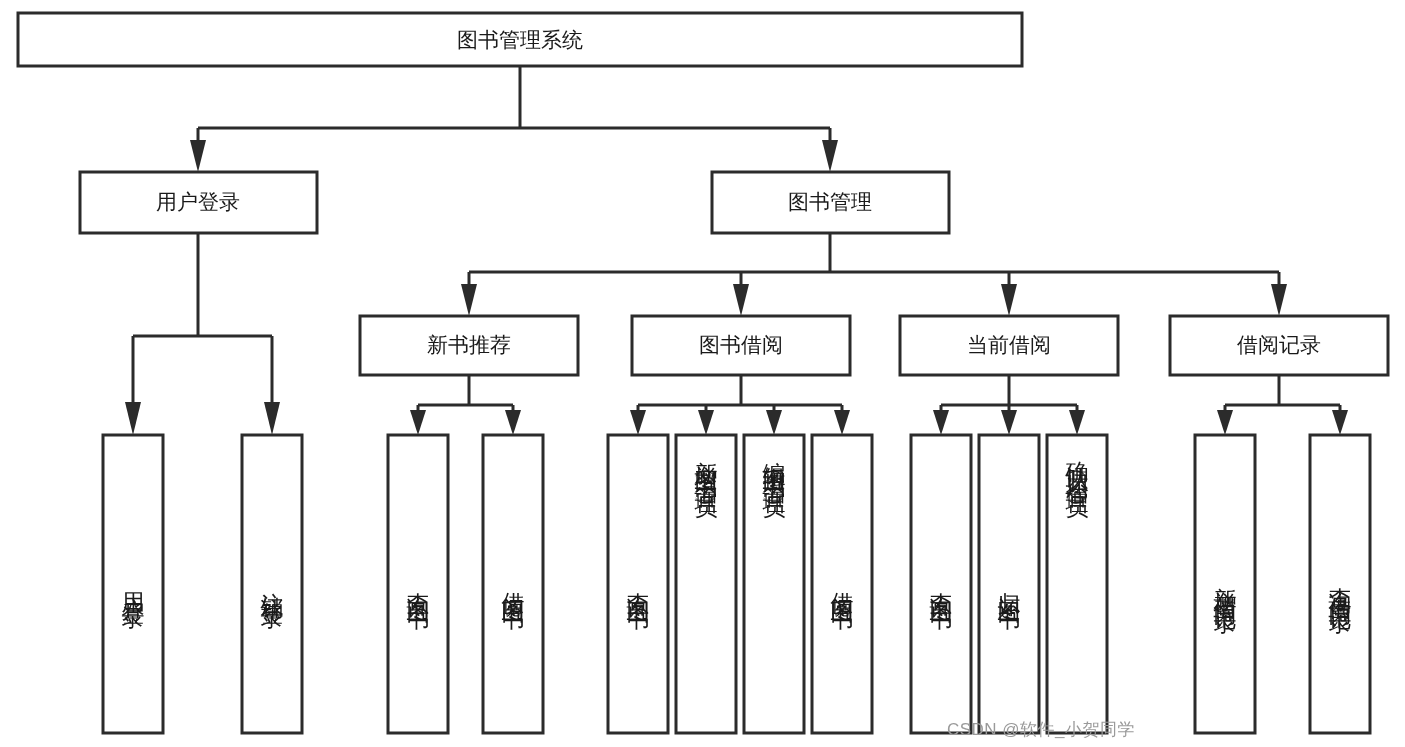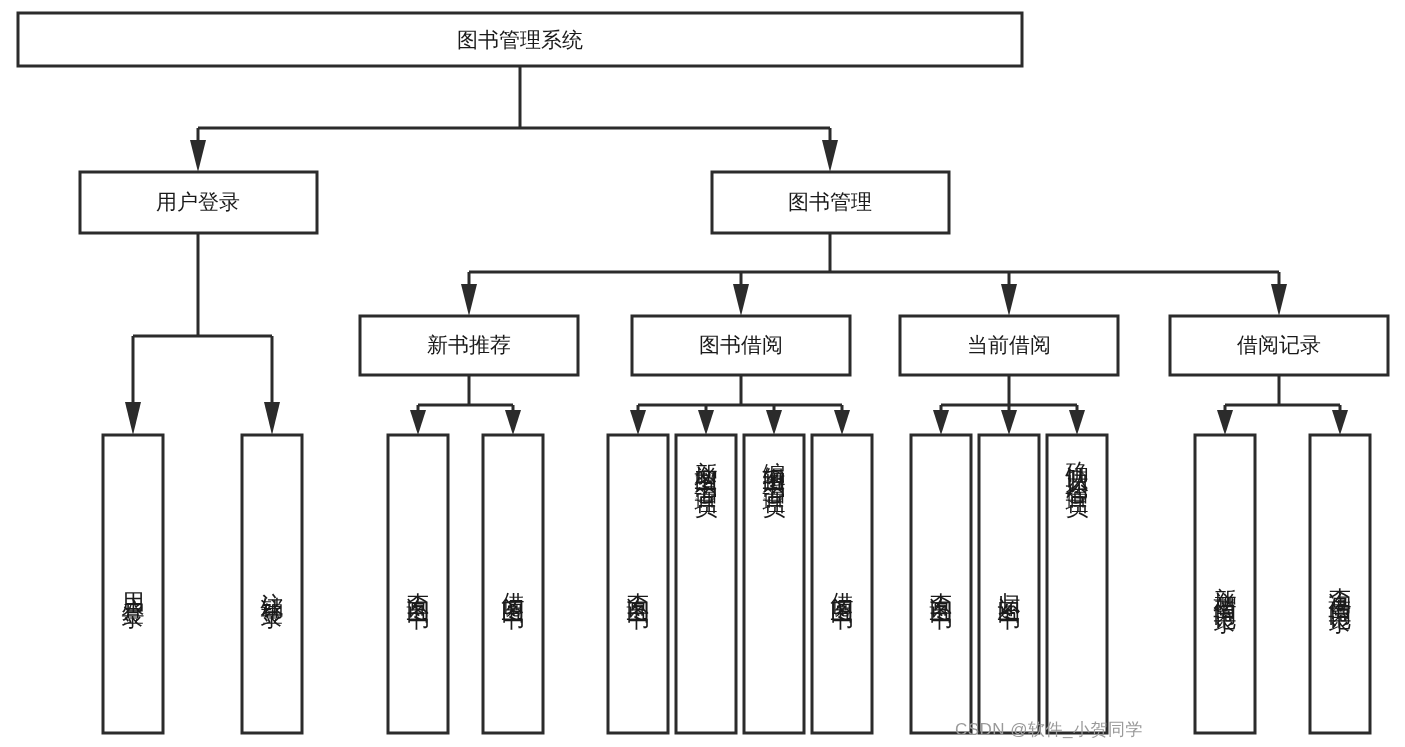--- a/index.html
+++ b/index.html
@@ -43,21 +43,21 @@
   }
   .node-label-h {
     font-family: "Liberation Sans", "DejaVu Sans", sans-serif;
     font-size: 21px;
     fill: #1a1a1a;
     text-anchor: middle;
     dominant-baseline: middle;
   }
   .watermark-text {
     position: absolute;
-    right: 0;
+    right: 8px;
     bottom: 6px;
     font-family: "Liberation Sans", "DejaVu Sans", sans-serif;
     font-size: 17px;
     color: #9a9a9a;
     white-space: nowrap;
     letter-spacing: 0.5px;
   }
 </style>
 </head>
 <body>

